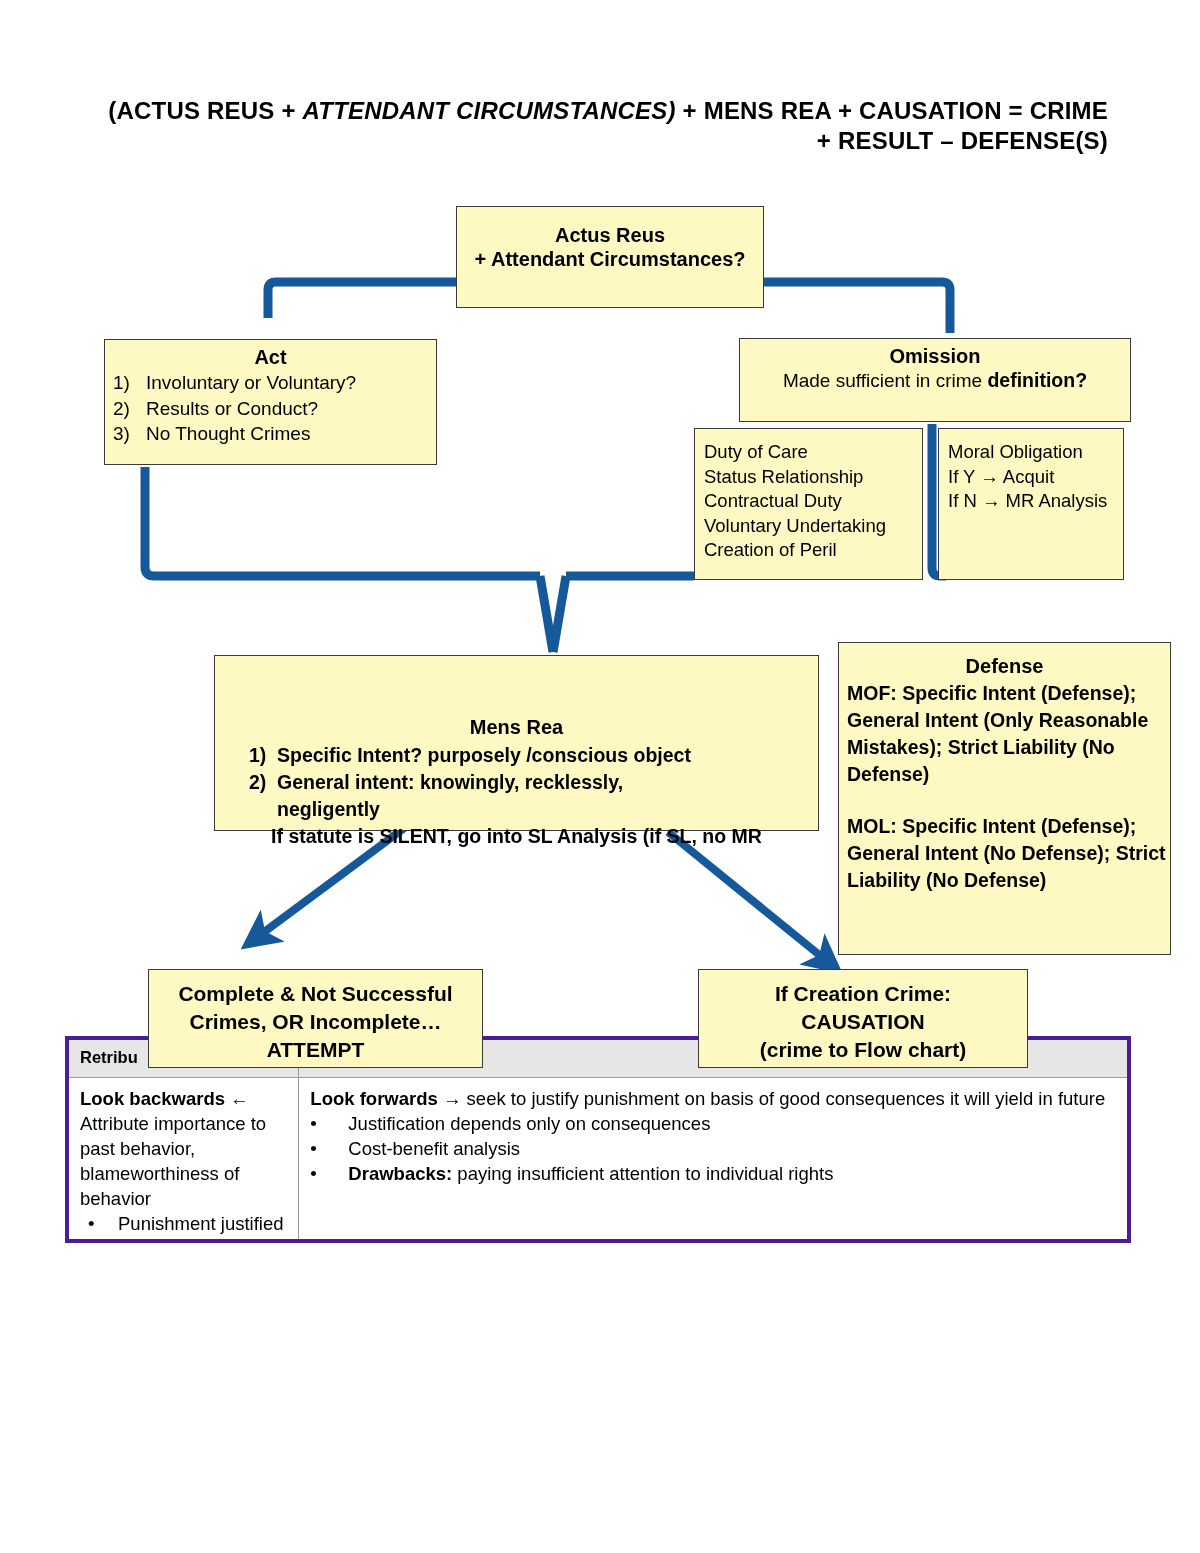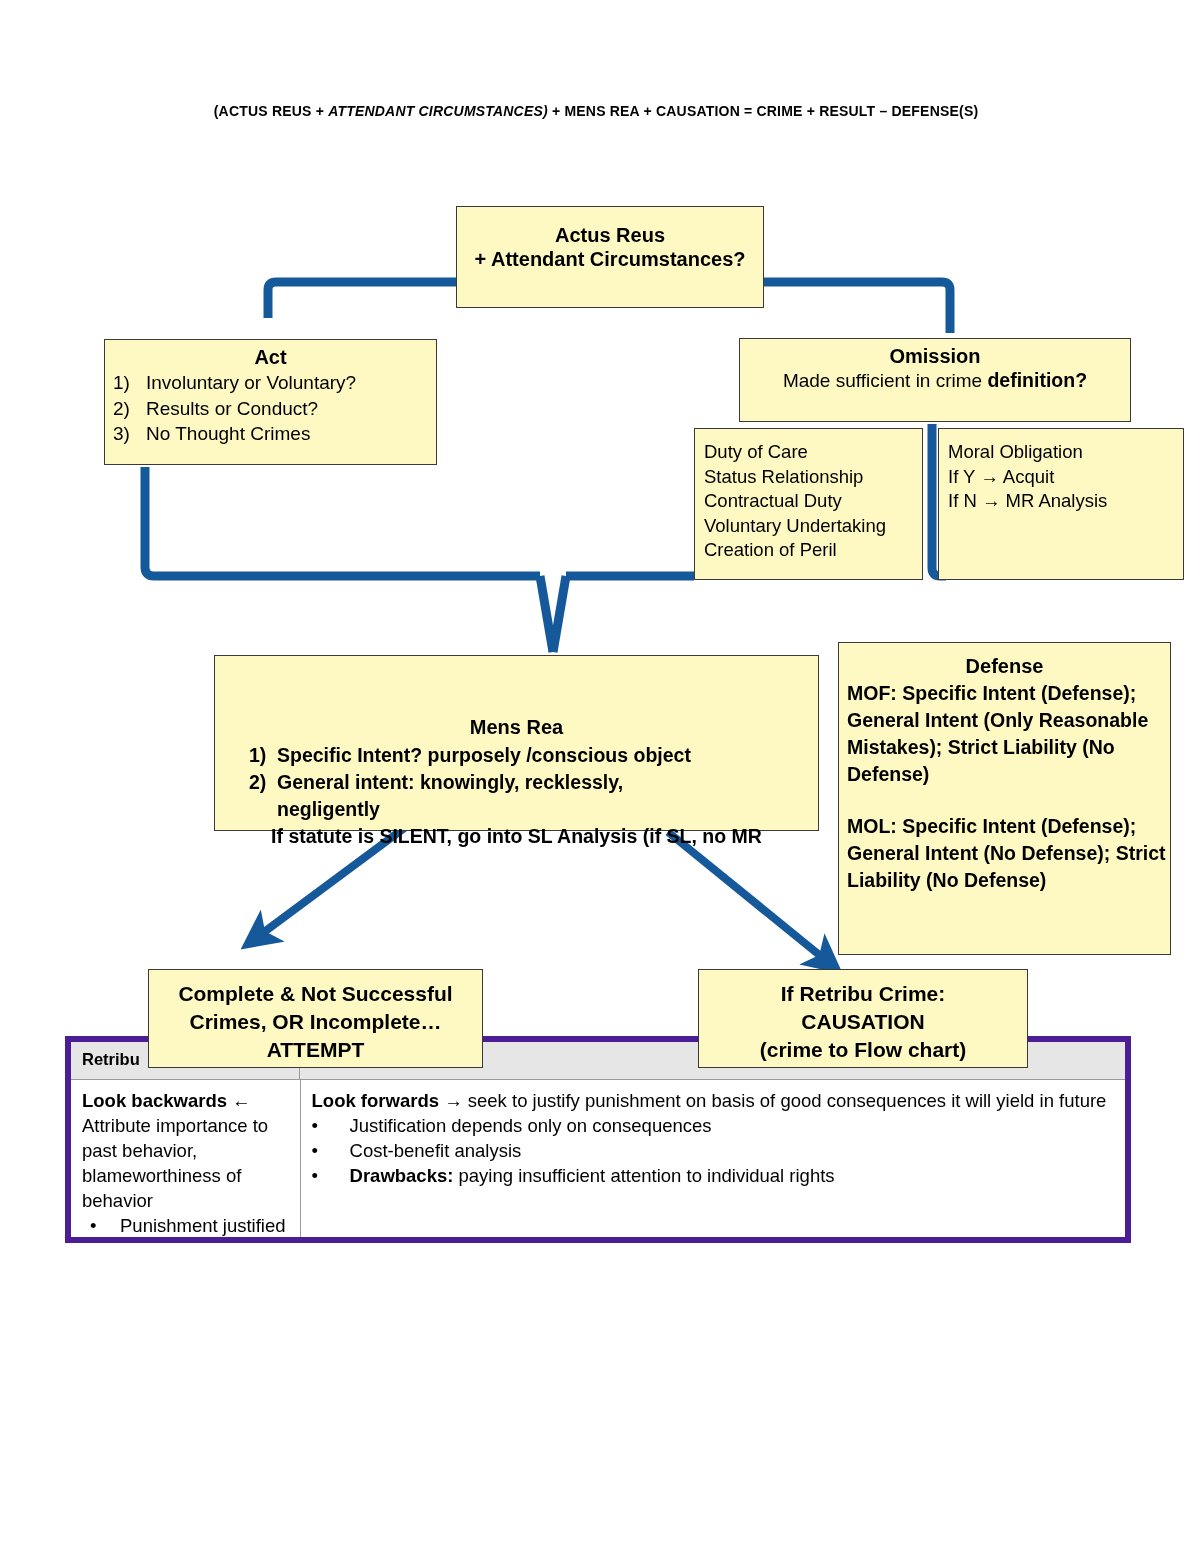--- a/index.html
+++ b/index.html
@@ -6,22 +6,22 @@
   body{
     font-family:"Liberation Sans", sans-serif;
     width:1200px;height:1553px;position:relative;overflow:hidden;
     color:#000;
     -webkit-font-smoothing:none;
   }
   .stage{position:absolute;left:0;top:0;width:1200px;height:1553px;}
 
   
   .title{
-    position:absolute;left:96px;top:96px;width:1000px;
-    text-align:center;font-weight:bold;font-size:14px;line-height:30px;
+    position:absolute;left:108px;top:96px;width:1000px;
+    text-align:right;font-weight:bold;font-size:24px;line-height:30px;
     letter-spacing:.2px;
   }
   .title .ital{font-style:italic;}
 
   
   .box{
     position:absolute;box-sizing:border-box;
     border:1.3px solid #3a3a3a;background:#fef9c3;
     font-size:19px;line-height:24px;
   }
@@ -39,21 +39,21 @@
   #box-act li .num{display:inline-block;width:33px;flex:0 0 33px;}
 
   #box-omission{left:739px;top:338px;width:392px;height:84px;padding-top:5px;}
   #box-omission .hd{font-size:20px;}
   #box-omission .sub{font-size:19px;text-align:center;display:block;}
   #box-omission .sub b{font-size:19.5px;}
 
   #box-duty{left:694px;top:428px;width:229px;height:152px;padding:11px 0 0 9px;}
   #box-duty div{font-size:18.5px;line-height:24.5px;}
 
-  #box-moral{left:938px;top:428px;width:246px;height:152px;padding:11px 0 0 9px;}
+  #box-moral{left:938px;top:428px;width:186px;height:152px;padding:11px 0 0 9px;}
   #box-moral div{font-size:18.5px;line-height:24.5px;}
 
   #box-mensrea{left:214px;top:655px;width:605px;height:176px;padding-top:13px;}
   #box-mensrea .hd{font-size:20px;margin-bottom:3px;margin-top:46px;}
   #box-mensrea ol{margin:0;padding:0 0 0 34px;list-style:none;}
   #box-mensrea li{font-size:19.5px;line-height:27px;font-weight:bold;display:flex;}
   #box-mensrea li .num{display:inline-block;width:28px;flex:0 0 28px;}
   #box-mensrea li .cont{display:block;}
   #box-mensrea .silent{font-size:19.5px;font-weight:bold;text-align:center;display:block;margin-top:1px;}
 
@@ -64,21 +64,21 @@
 
   #box-attempt{left:148px;top:969px;width:335px;height:99px;padding-top:10px;}
   #box-attempt span{display:block;text-align:center;font-weight:bold;font-size:21px;line-height:28px;}
 
   #box-causation{left:698px;top:969px;width:330px;height:99px;padding-top:10px;}
   #box-causation span{display:block;text-align:center;font-weight:bold;font-size:21px;line-height:28px;}
 
   
   #punish-table{
     position:absolute;left:65px;top:1036px;width:1066px;height:207px;
-    box-sizing:border-box;border:6px solid #4c1d95;background:#fff;overflow:hidden;
+    box-sizing:border-box;border:4px solid #4c1d95;background:#fff;overflow:hidden;
   }
   #punish-table .thead{
     display:flex;height:37px;background:#e6e6e6;border-bottom:1px solid #9a9a9a;
   }
   #punish-table .thead .th{
     box-sizing:border-box;padding:8px 0 0 11px;font-weight:bold;font-size:16.5px;
   }
   #punish-table .tbody{display:flex;}
   #punish-table .td{
     box-sizing:border-box;padding:8px 10px 0 11px;font-size:18.5px;line-height:25px;
@@ -224,18 +224,18 @@
     <p class="gap">MOL: Specific Intent (Defense); General Intent (No Defense); Strict Liability (No Defense)</p>
   </div>
 
   <div class="box" id="box-attempt">
     <span>Complete &amp; Not Successful</span>
     <span>Crimes, OR Incomplete…</span>
     <span>ATTEMPT</span>
   </div>
 
   <div class="box" id="box-causation">
-    <span>If Retribu Crime:</span>
+    <span>If Creation Crime:</span>
     <span>CAUSATION</span>
     <span>(crime to Flow chart)</span>
   </div>
 
 </div>
 
 </body></html>

